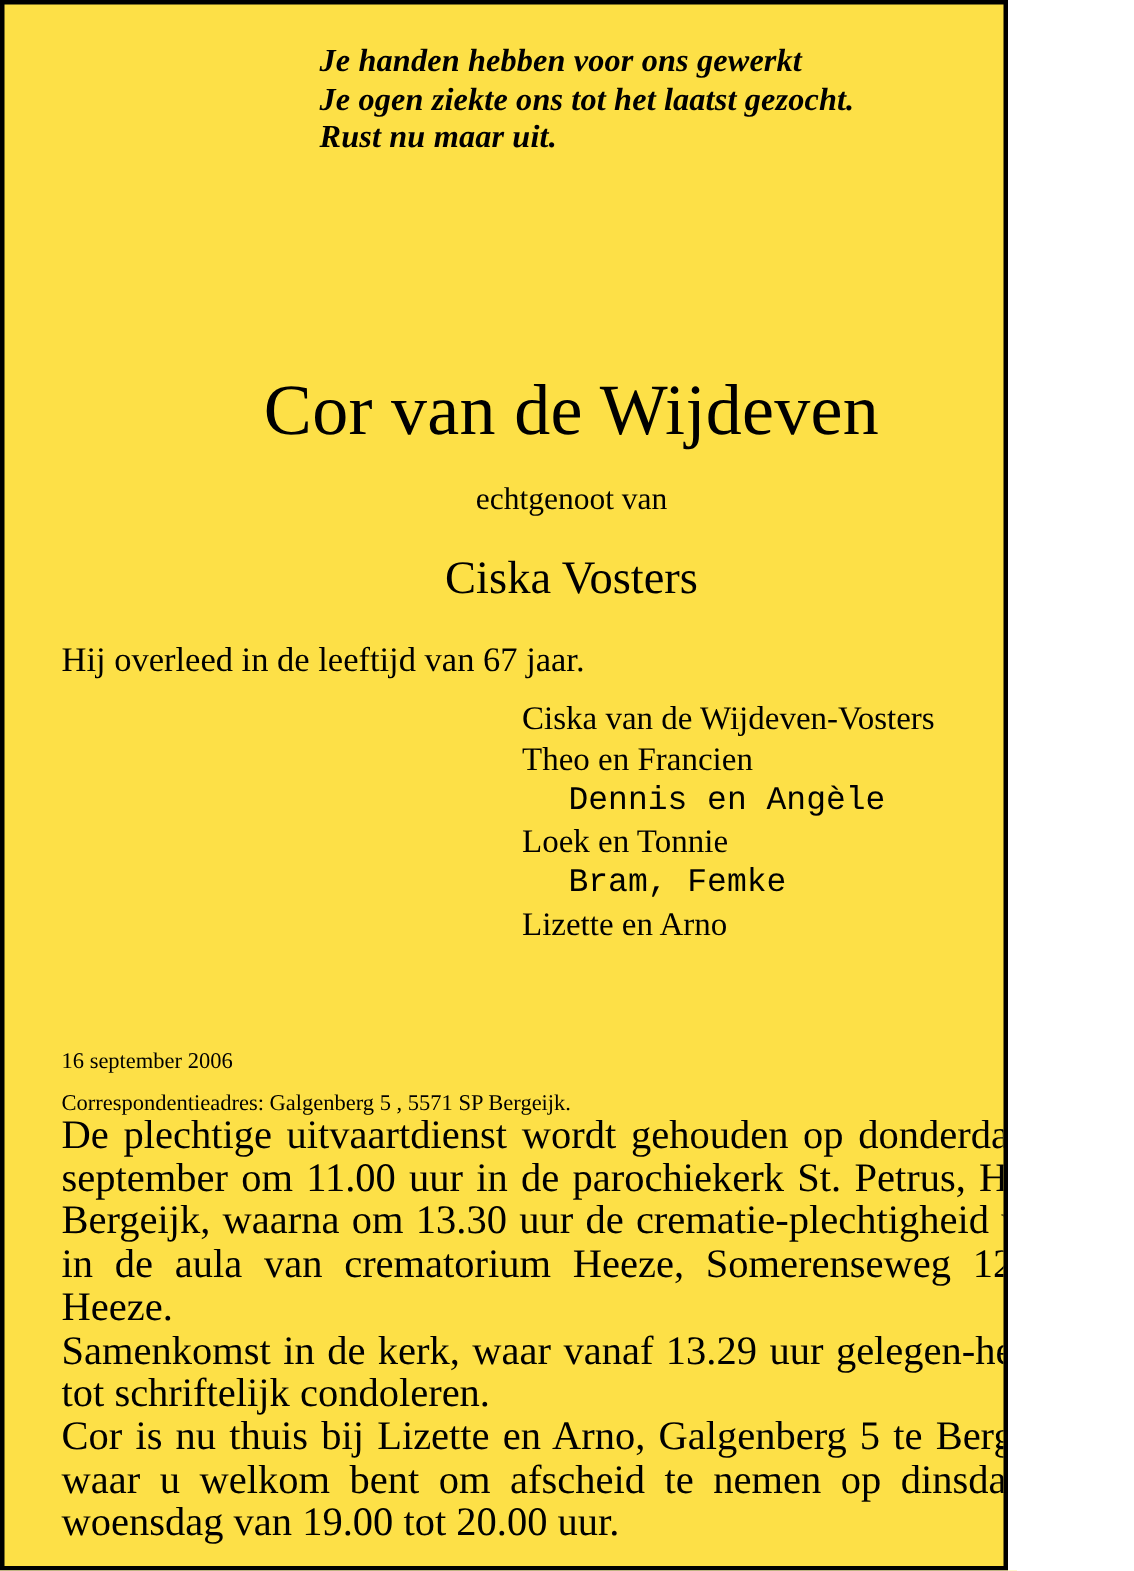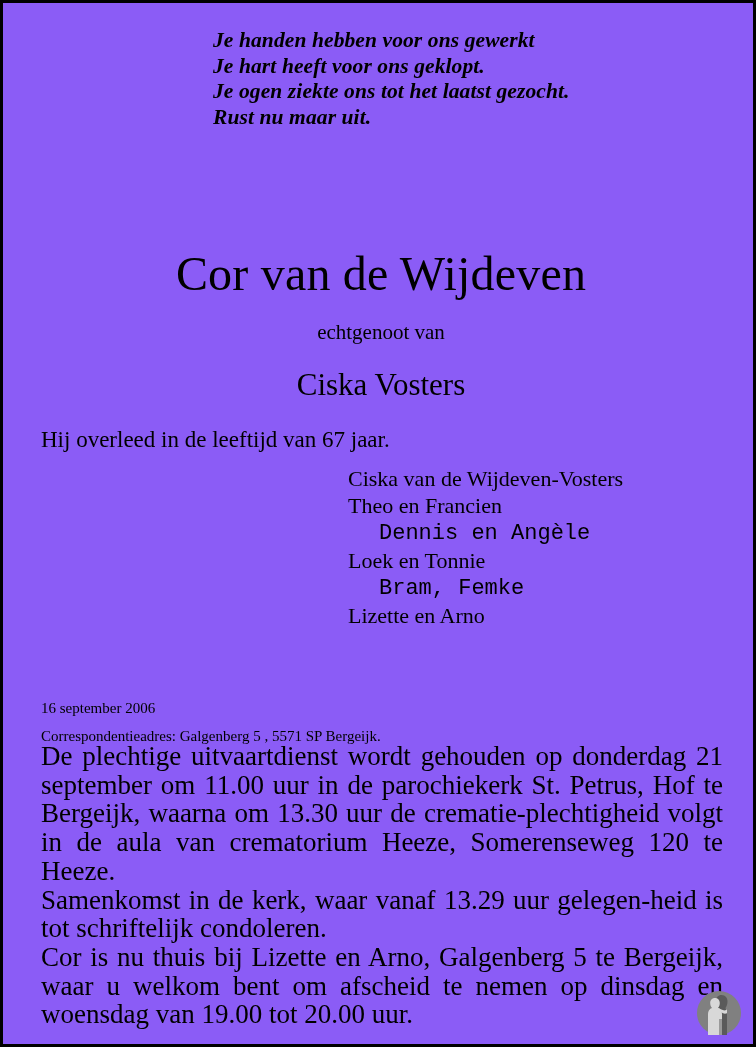--- a/index.html
+++ b/index.html
@@ -6,24 +6,24 @@
     margin: 0;
     padding: 0;
     background: #ffffff;
   }
   body {
     font-family: "Liberation Serif", "DejaVu Serif", serif;
     color: #000000;
   }
   .card {
     position: relative;
-    width: 756px;
+    width: 672px;
     height: 1047px;
     box-sizing: border-box;
-    background: #8b5cf6;
+    background: #fde047;
     border: 3px solid #000000;
     overflow: hidden;
   }
 
   
   .poem {
     position: absolute;
     left: 210px;
     top: 25px;
     width: 470px;
@@ -138,21 +138,20 @@
     height: 48px;
   }
 </style>
 </head>
 <body>
 
 <div class="card">
 
   <div class="poem">
     <div>Je handen hebben voor ons gewerkt</div>
-    <div>Je hart heeft voor ons geklopt.</div>
     <div>Je ogen ziekte ons tot het laatst gezocht.</div>
     <div>Rust nu maar uit.</div>
   </div>
 
 
   <div class="deceased">Cor van de Wijdeven</div>
 
   <div class="spouse-label">echtgenoot van</div>
   <div class="spouse-name">Ciska Vosters</div>
 

